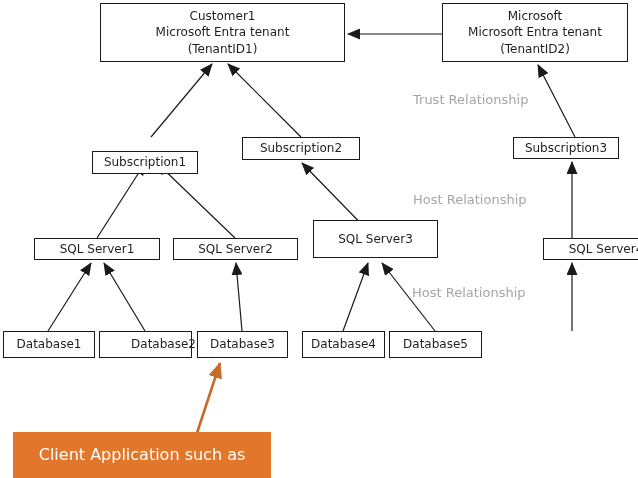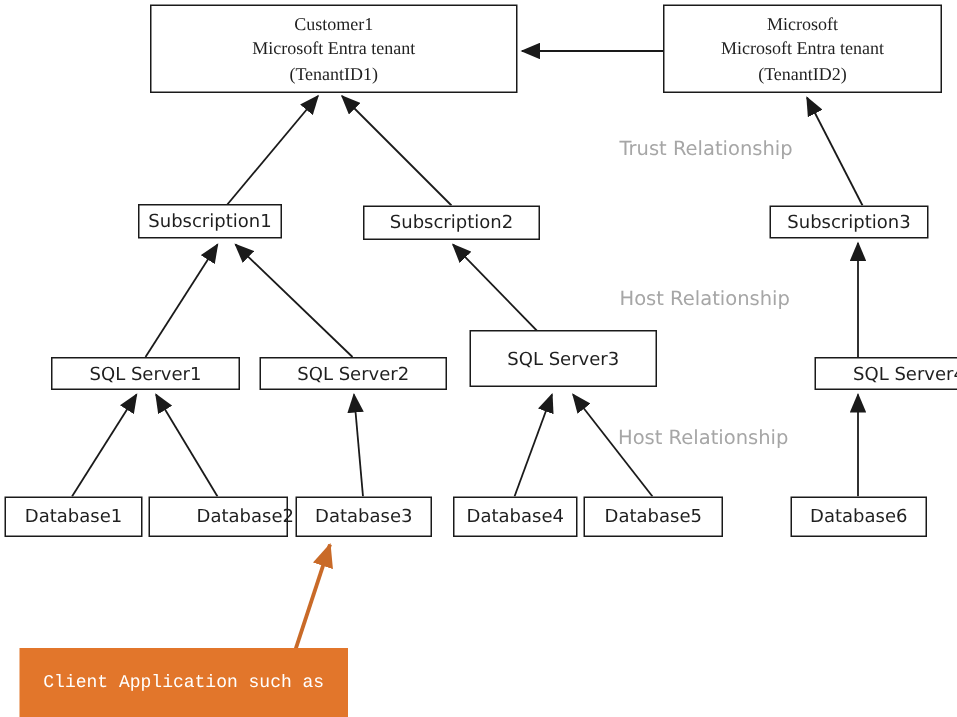--- a/index.html
+++ b/index.html
@@ -23,41 +23,40 @@
     box-sizing: border-box;
     display: flex;
     flex-direction: column;
     align-items: center;
     justify-content: center;
     text-align: center;
     color: #1f1f1f;
     font-size: 12px;
     line-height: 1.35;
   }
-  .tenant { width: 245px; height: 59px; font-family: Liberation Serif, serif; }
+  .tenant { width: 245px; height: 59px; }
   .rel-label {
     position: absolute;
     color: #a6a6a6;
     font-size: 13px;
     white-space: nowrap;
   }
   .note {
     position: absolute;
     left: 13px; top: 432px;
-    width: 219px; height: 46px;
+    width: 258px; height: 46px;
     background: #e2762b;
     color: #ffffff;
-    font-size: 12px;
+    font-size: 16px;
     line-height: 1.5;
     display: flex;
     flex-direction: column;
     align-items: center;
     justify-content: center;
     text-align: center;
-    font-family: Liberation Mono, monospace;
   }
 </style>
 </head>
 <body>
 
 <div id="canvas">
 
   <svg id="edges" width="638" height="478" viewBox="0 0 638 478">
     <defs>
       <marker id="ah-black" markerUnits="userSpaceOnUse" markerWidth="14" markerHeight="11" refX="12" refY="5.5" orient="auto">
@@ -90,35 +89,34 @@
     <span>Customer1</span>
     <span>Microsoft Entra tenant</span>
     <span>(TenantID1)</span>
   </div>
   <div class="node tenant" style="left:442px; top:3px; width:186px;">
     <span>Microsoft</span>
     <span>Microsoft Entra tenant</span>
     <span>(TenantID2)</span>
   </div>
 
-  <div class="node" style="left:92px;  top:136px; width:96px; height:23px;">Subscription1</div>
+  <div class="node" style="left:92px;  top:151px; width:106px; height:23px;">Subscription1</div>
   <div class="node" style="left:242px; top:137px; width:118px; height:23px;">Subscription2</div>
   <div class="node" style="left:513px; top:137px; width:106px; height:22px;">Subscription3</div>
 
   <div class="node" style="left:34px;  top:238px; width:126px; height:22px;">SQL Server1</div>
   <div class="node" style="left:173px; top:238px; width:125px; height:22px;">SQL Server2</div>
   <div class="node" style="left:313px; top:220px; width:125px; height:38px;">SQL Server3</div>
   <div class="node" style="left:509px; top:238px; width:126px; height:22px;margin-left:34px;">SQL Server4</div>
 
   <div class="node" style="left:3px;   top:331px; width:92px; height:27px;">Database1</div>
   <div class="node" style="left:99px;  top:331px; width:93px; height:27px;padding-left:36px;">Database2</div>
   <div class="node" style="left:197px; top:331px; width:91px; height:27px;">Database3</div>
   <div class="node" style="left:302px; top:331px; width:83px; height:27px;">Database4</div>
   <div class="node" style="left:389px; top:331px; width:93px; height:27px;">Database5</div>
-  <div class="node" style="left:527px; top:331px; width:91px; height:27px;">Database6</div>
 
   <div class="rel-label" style="left:413px; top:92px;">Trust Relationship</div>
   <div class="rel-label" style="left:413px; top:192px;">Host Relationship</div>
   <div class="rel-label" style="left:412px; top:285px;">Host Relationship</div>
 
   <div class="note">
     <span>Client Application such as</span>
   </div>
 
 </div>

